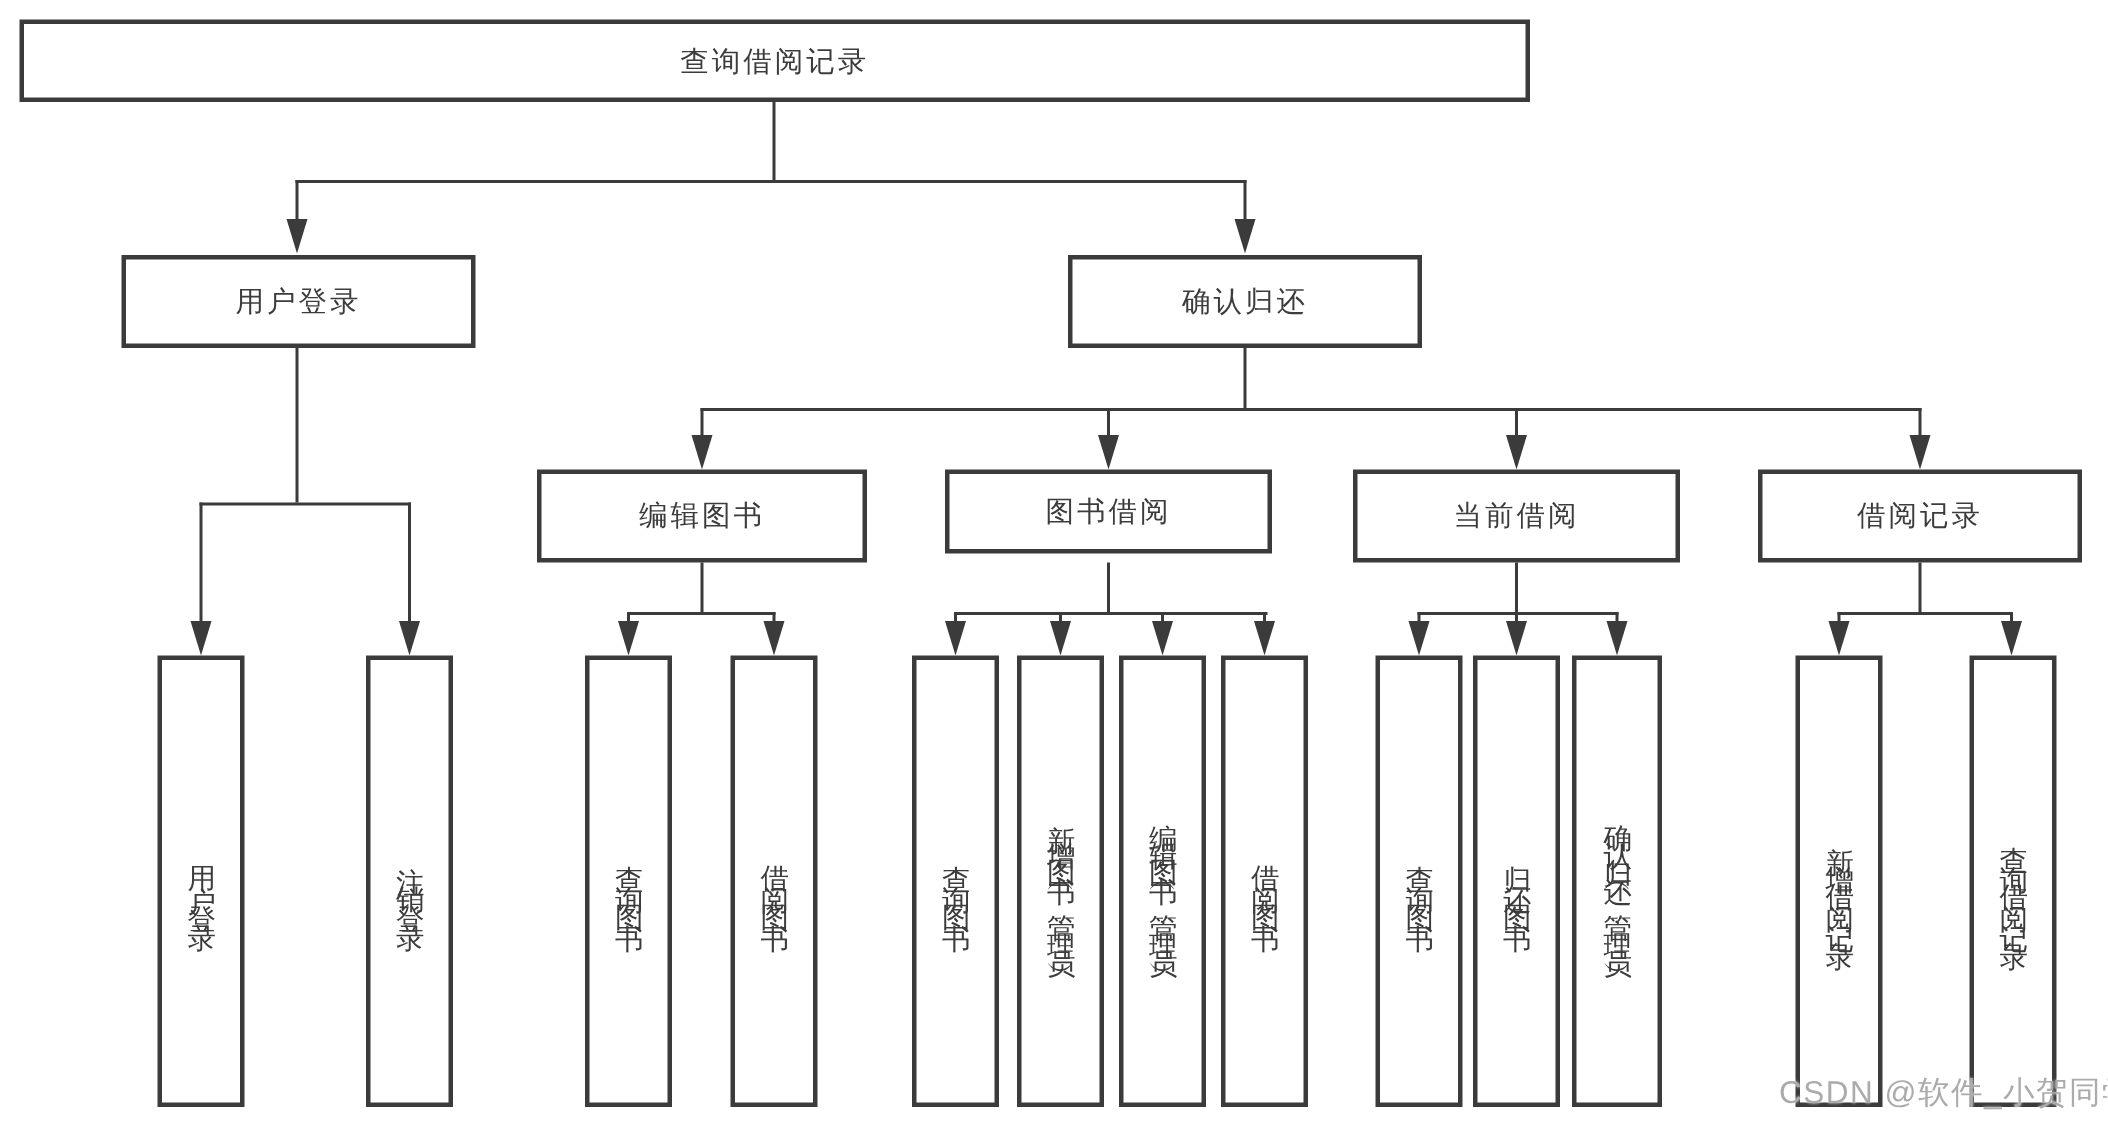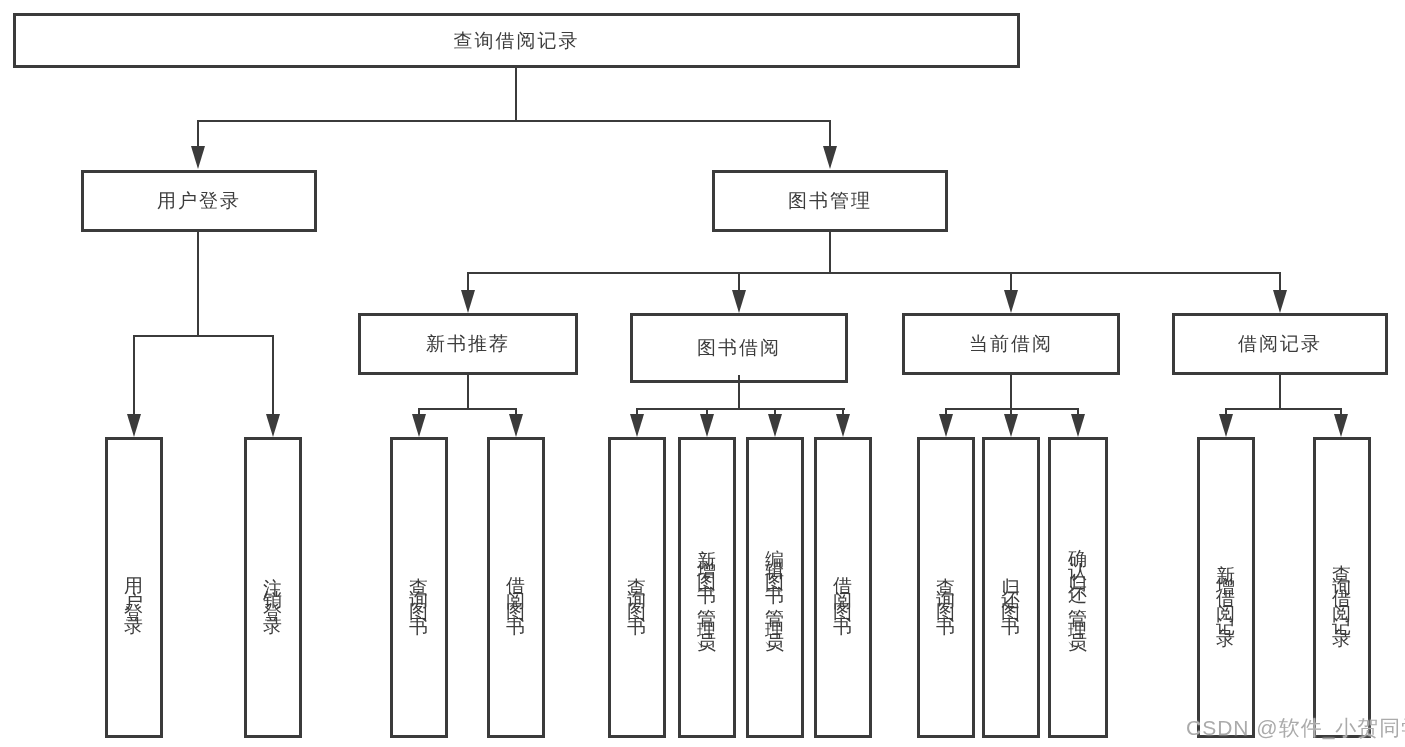--- a/index.html
+++ b/index.html
@@ -66,24 +66,24 @@
   }
 </style>
 </head>
 <body>
 
 <div class="canvas">
 
   <div class="box" style="left:13px; top:13px; width:1007px; height:55px;">查询借阅记录</div>
 
   <div class="box" style="left:81px; top:170px; width:236px; height:62px;">用户登录</div>
-  <div class="box" style="left:712px; top:170px; width:236px; height:62px;">图书管理</div>
+  <div class="box" style="left:712px; top:170px; width:236px; height:62px;">确认归还</div>
 
-  <div class="box" style="left:358px; top:313px; width:220px; height:62px;">新书推荐</div>
-  <div class="box" style="left:630px; top:313px; width:218px; height:70px;">图书借阅</div>
+  <div class="box" style="left:358px; top:313px; width:220px; height:62px;">编辑图书</div>
+  <div class="box" style="left:630px; top:313px; width:218px; height:56px;">图书借阅</div>
   <div class="box" style="left:1172px; top:313px; width:216px; height:62px;">借阅记录</div>
   <div class="box" style="left:902px; top:313px; width:218px; height:62px;">当前借阅</div>
 
   <div class="vbox" style="left:105px;">用户登录</div>
   <div class="vbox" style="left:244px;">注销登录</div>
 
   <div class="vbox" style="left:390px;">查询图书</div>
   <div class="vbox" style="left:487px;">借阅图书</div>
 
   <div class="vbox" style="left:608px;">查询图书</div>

